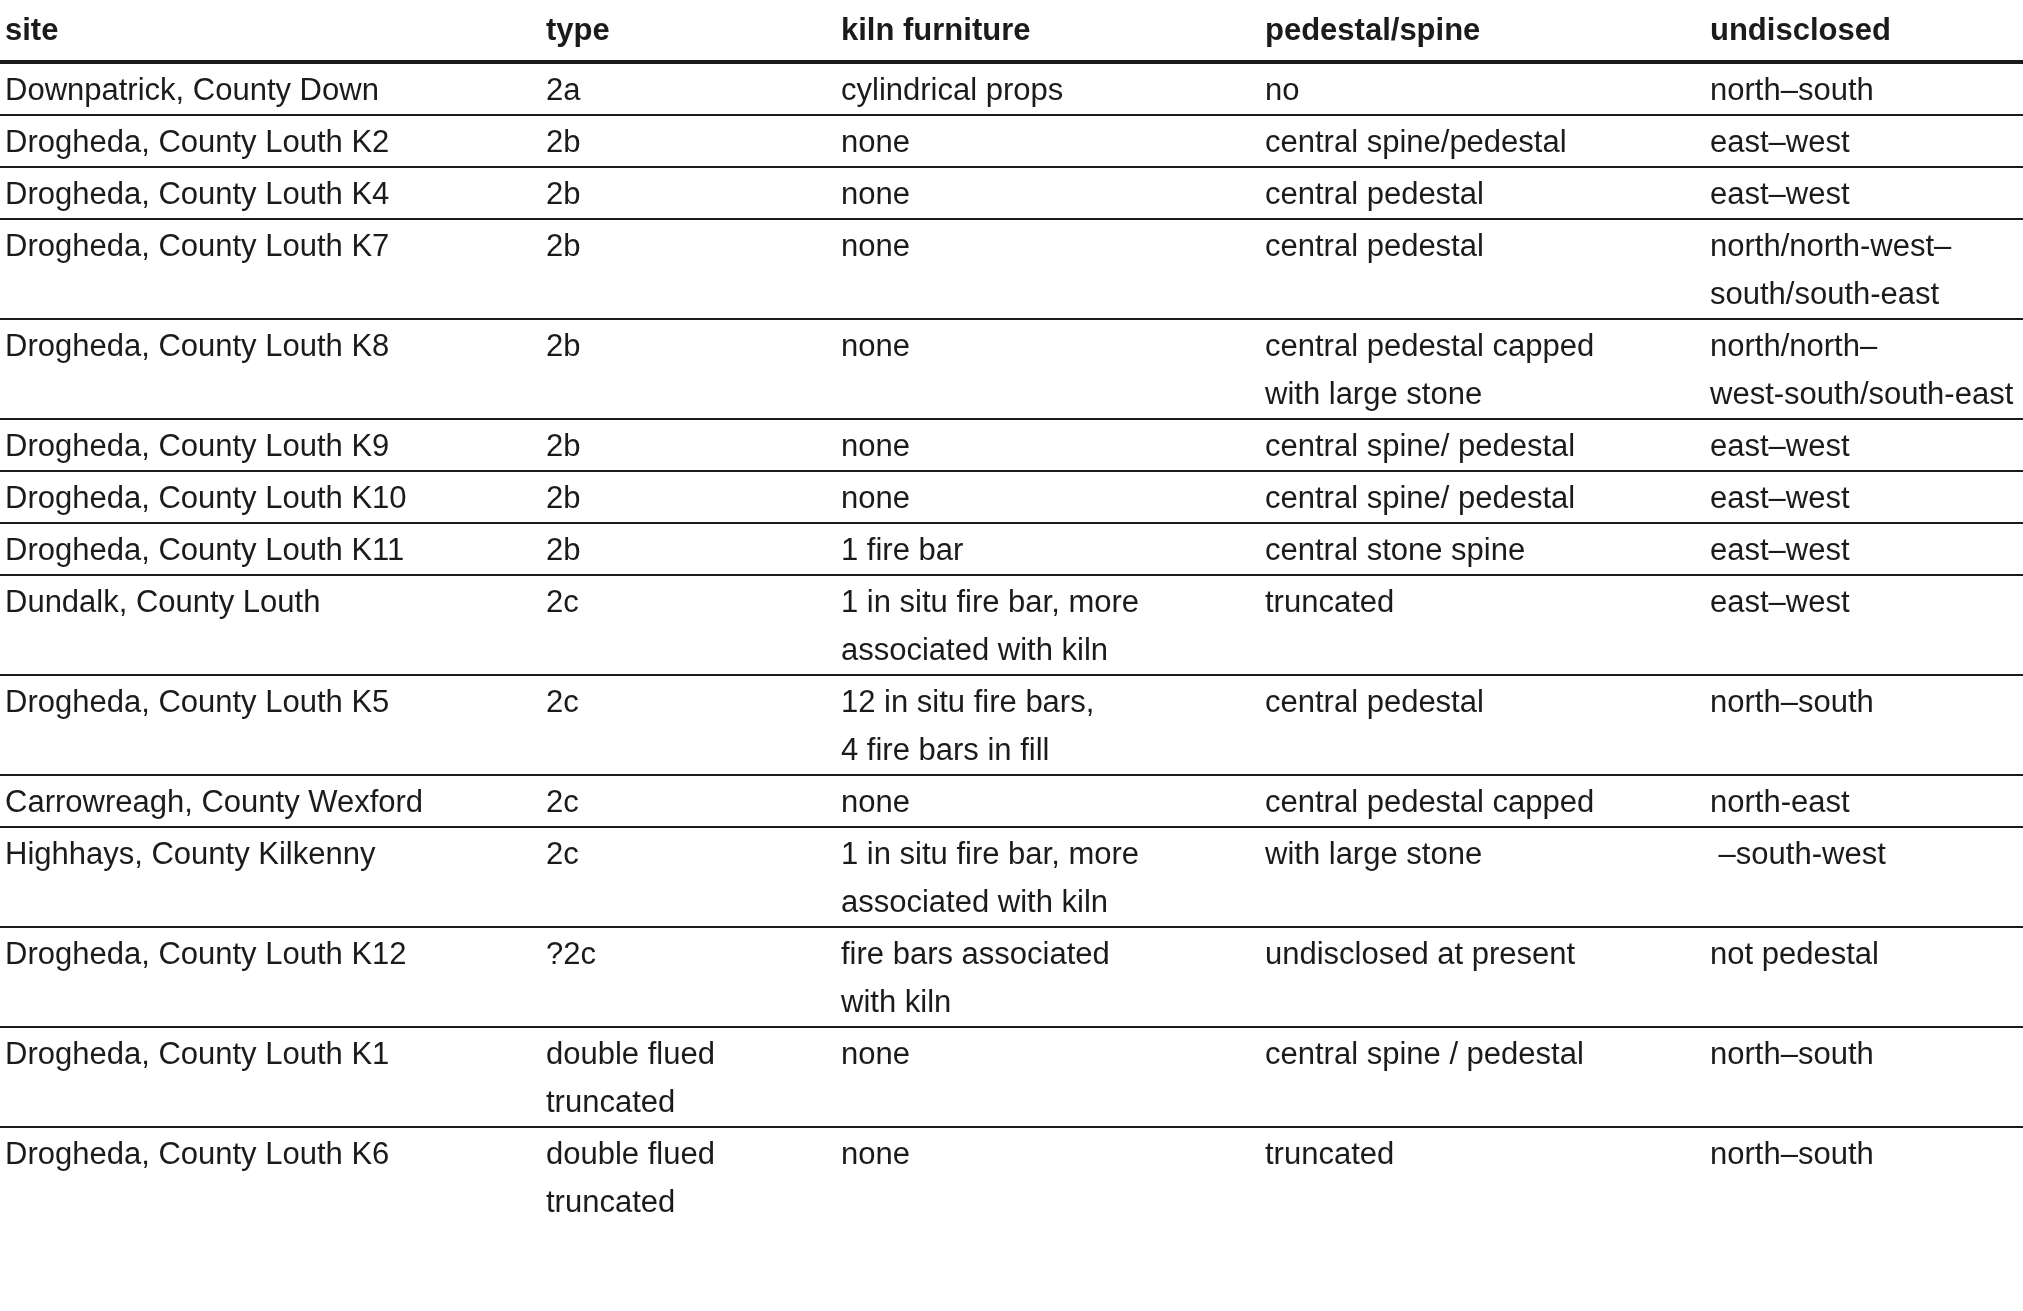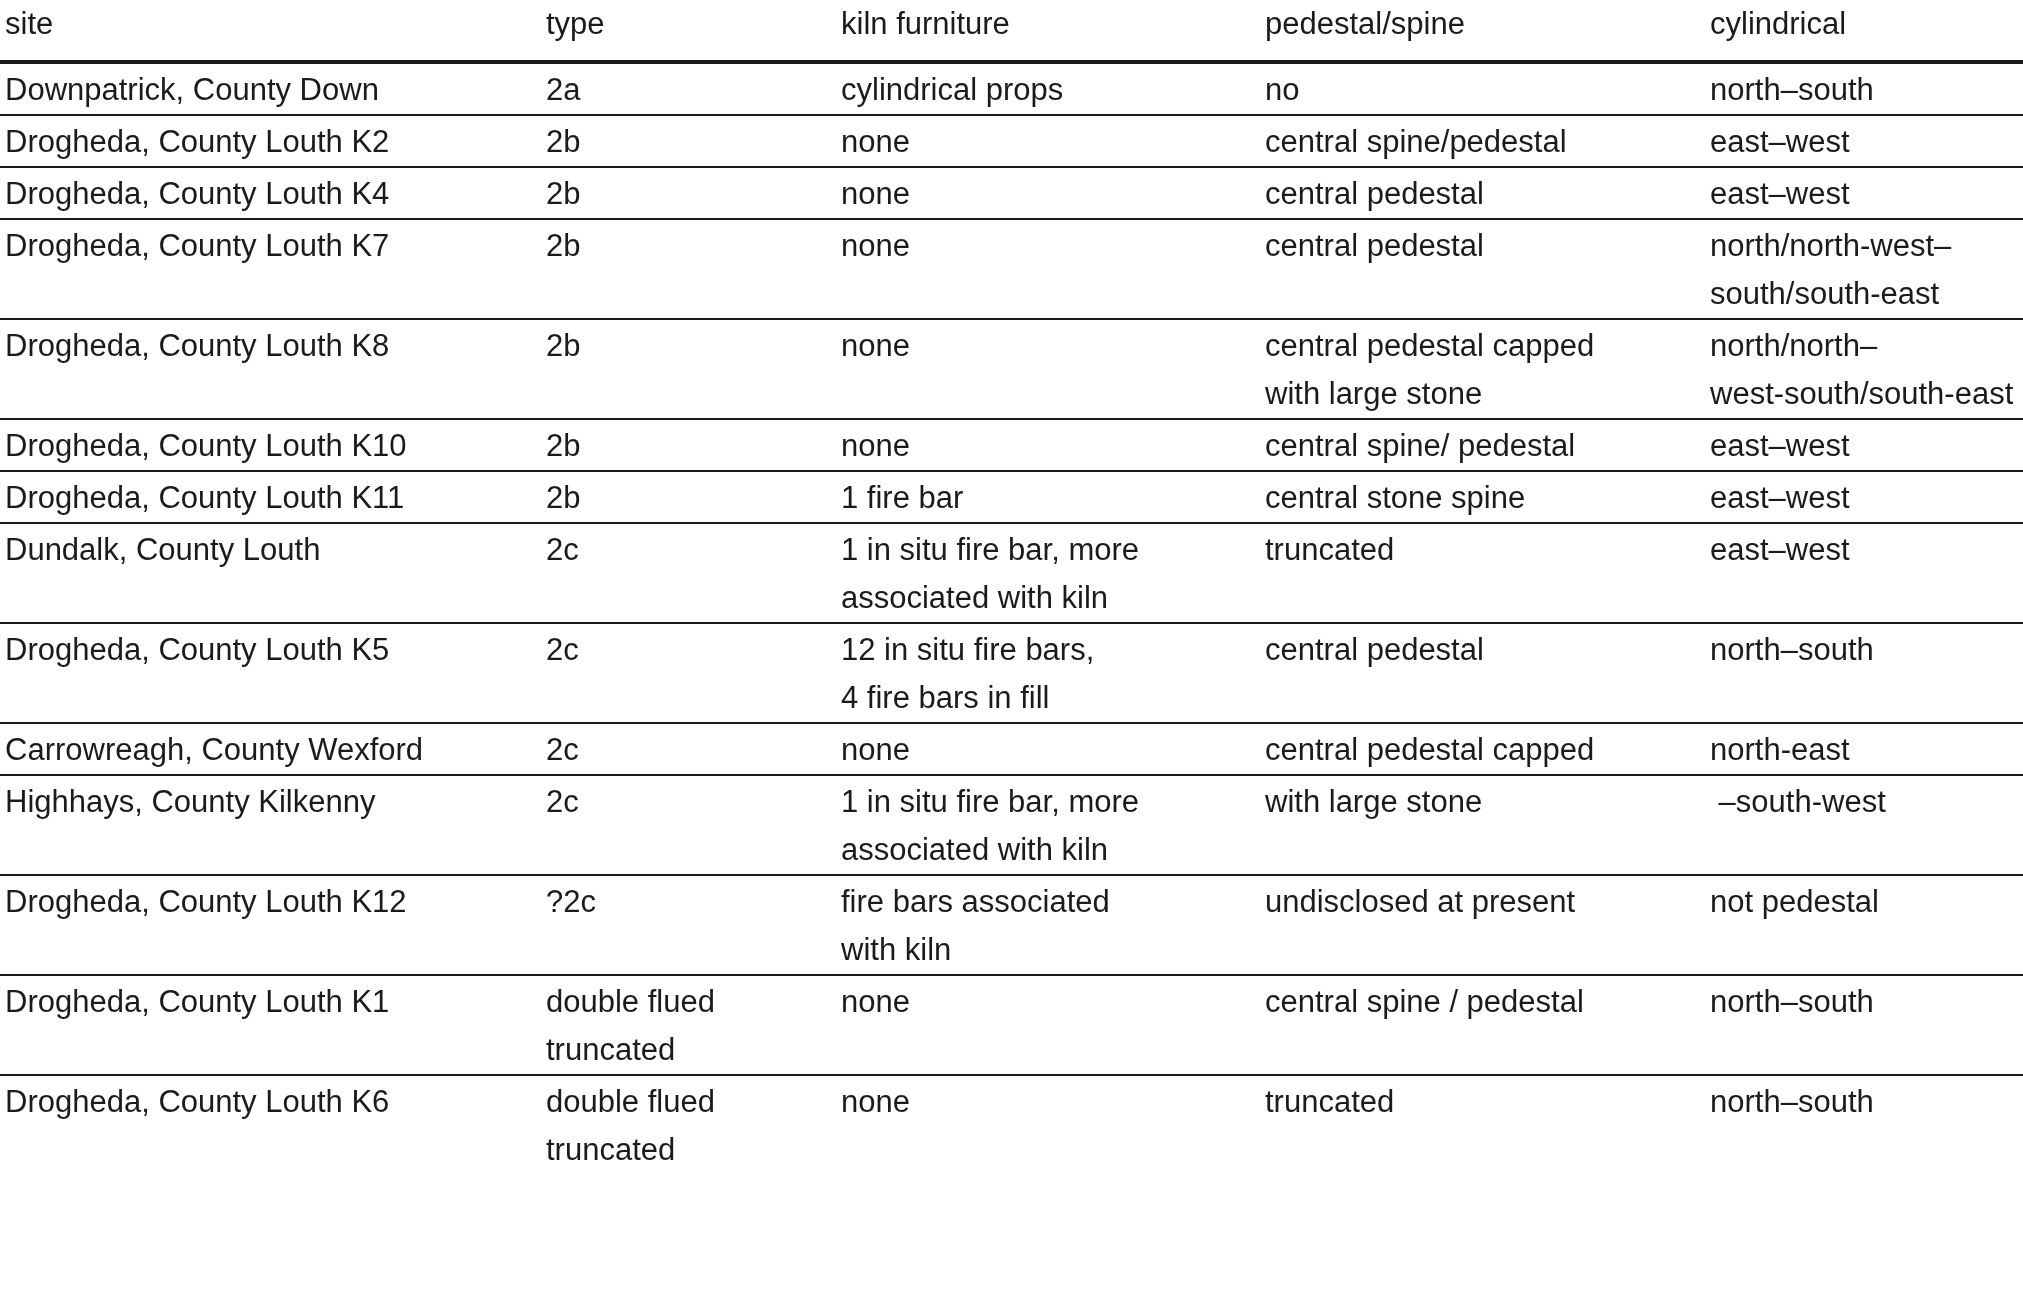--- a/index.html
+++ b/index.html
@@ -29,22 +29,23 @@
     padding: 0;
     margin: 0;
     text-align: left;
     vertical-align: top;
     font-size: 31px;
   }
   th:first-child, td:first-child { padding-left: 5px; }
 
   thead tr { height: 62px; }
   thead th {
-    font-weight: normal;
+    font-weight: bold;
     line-height: 48px;
+    padding-top: 6px;
     border-bottom: 4px solid #1b1b1b;
   }
 
   tbody tr.r1 { height: 50px; }
   tbody tr.r2 { height: 100px; border-radius: 16px; }
   tbody td {
     font-weight: normal;
     line-height: 48px;
     padding-top: 2px;
     border-bottom: 2px solid #1b1b1b;
@@ -64,21 +65,21 @@
     <col class="c-kiln">
     <col class="c-pedestal">
     <col class="c-orientation">
   </colgroup>
   <thead>
     <tr>
         <th>site</th>
         <th>type</th>
         <th>kiln furniture</th>
         <th>pedestal/spine</th>
-        <th>cylindrical</th>
+        <th>undisclosed</th>
       </tr>
   </thead>
   <tbody>
       <tr class="r1">
         <td>
           <div class="line"><span>Downpatrick, County Down</span></div>
         </td>
         <td>
           <div class="line"><span>2a</span></div>
         </td>
@@ -158,20 +159,37 @@
           <div class="line"><span>central pedestal capped</span></div>
           <div class="line"><span>with large stone</span></div>
         </td>
         <td>
           <div class="line"><span>north/north–</span></div>
           <div class="line"><span>west-south/south-east</span></div>
         </td>
       </tr>
       <tr class="r1">
         <td>
+          <div class="line"><span>Drogheda, County Louth K9</span></div>
+        </td>
+        <td>
+          <div class="line"><span>2b</span></div>
+        </td>
+        <td>
+          <div class="line"><span>none</span></div>
+        </td>
+        <td>
+          <div class="line"><span>central spine/ pedestal</span></div>
+        </td>
+        <td>
+          <div class="line"><span>east–west</span></div>
+        </td>
+      </tr>
+      <tr class="r1">
+        <td>
           <div class="line"><span>Drogheda, County Louth K10</span></div>
         </td>
         <td>
           <div class="line"><span>2b</span></div>
         </td>
         <td>
           <div class="line"><span>none</span></div>
         </td>
         <td>
           <div class="line"><span>central spine/ pedestal</span></div>

